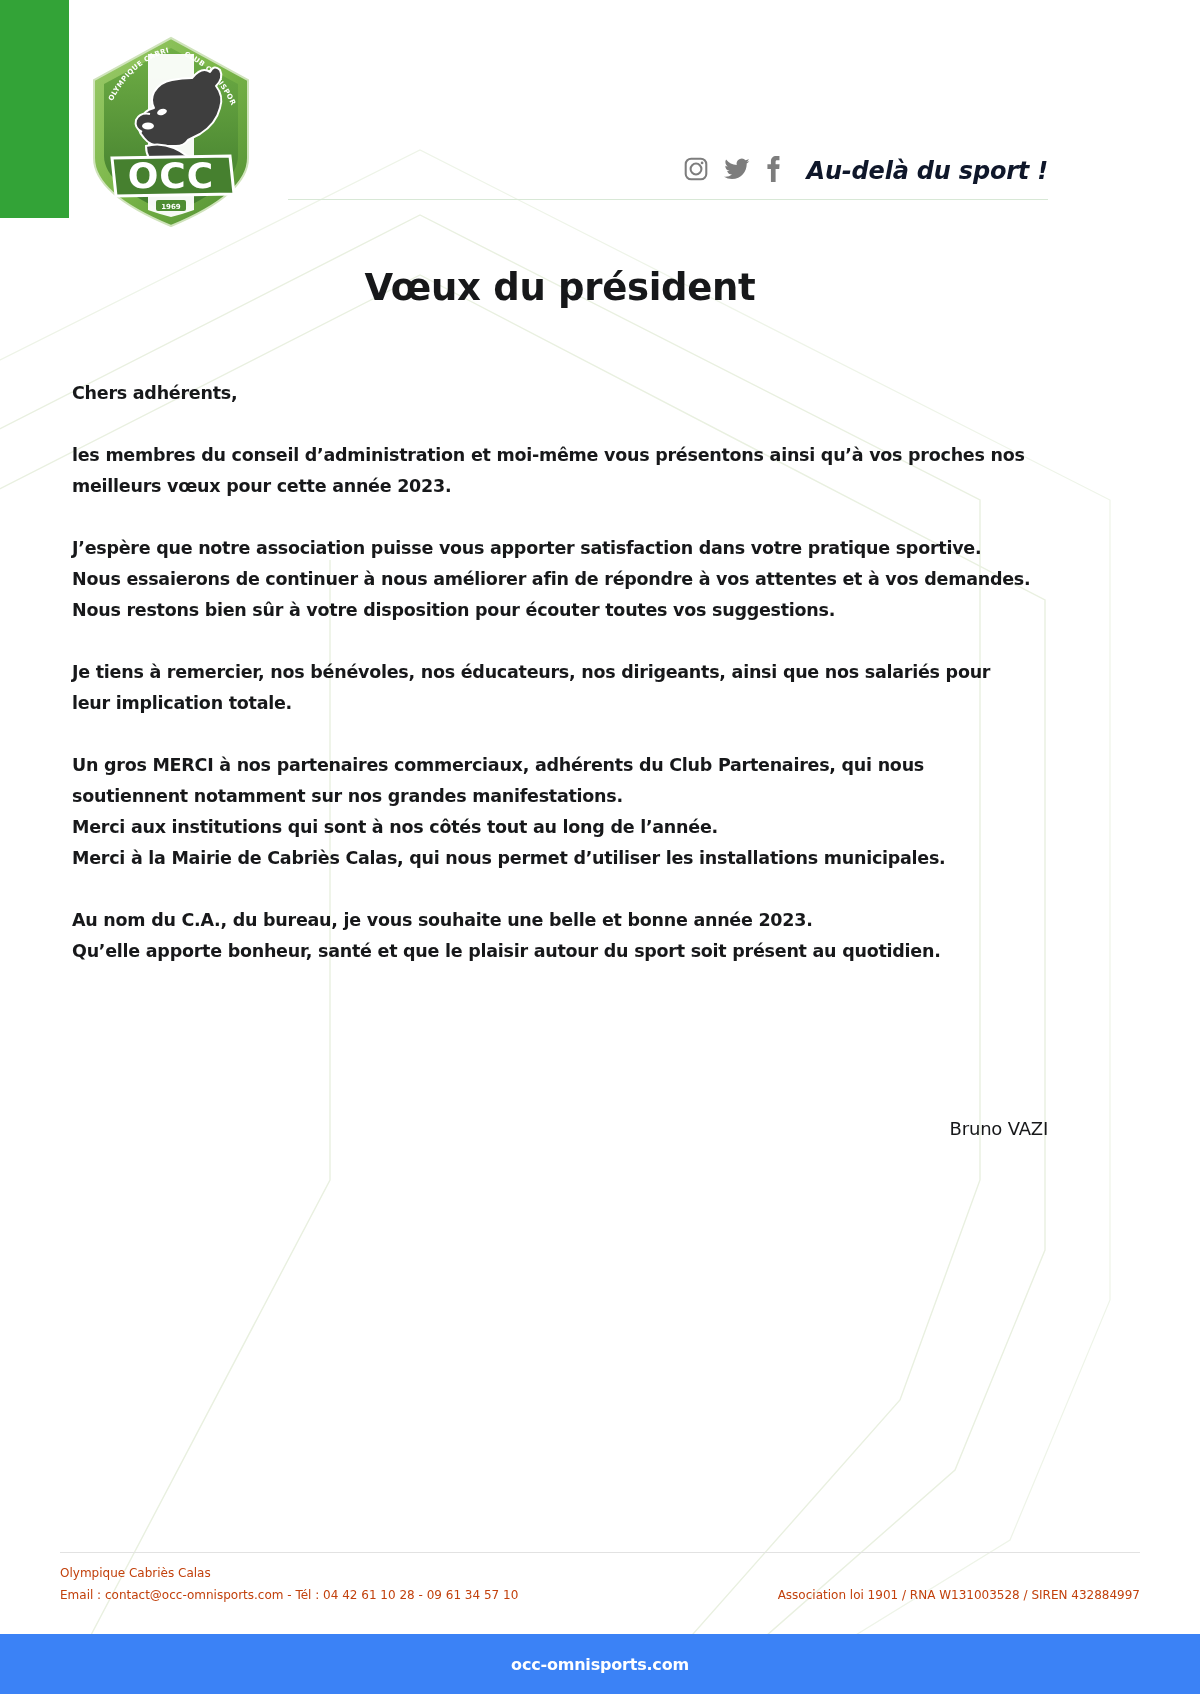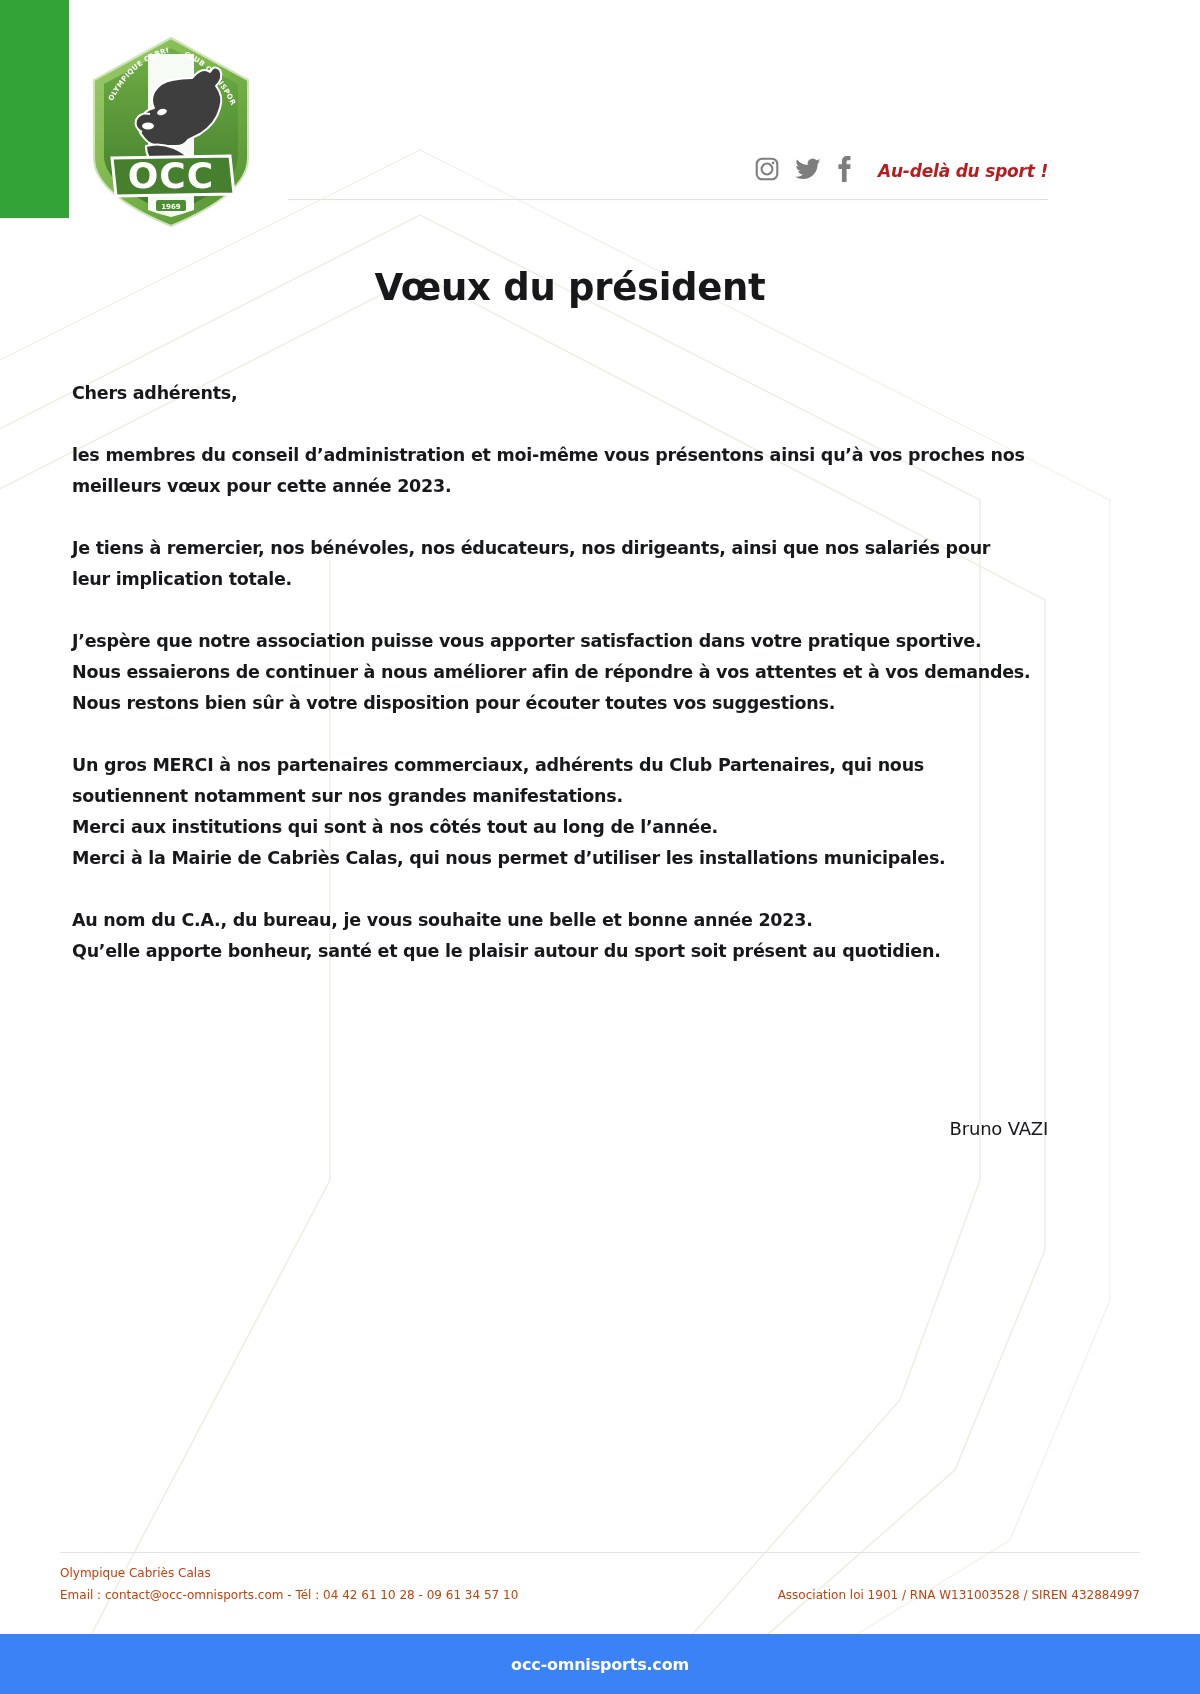--- a/index.html
+++ b/index.html
@@ -68,40 +68,39 @@
     align-items: center;
     gap: 13px;
     z-index: 3;
   }
   .soc-icon { display: block; }
   .tagline {
     margin-left: 12px;
     font-family: "DejaVu Sans", sans-serif;
     font-weight: bold;
     font-style: italic;
-    font-size: 17px;
-    color: #b91c1c;
+    font-size: 24px;
+    color: #0f172a;
     letter-spacing: -0.2px;
     white-space: nowrap;
   }
 
   
   .doc-title {
     position: absolute;
     left: 0;
     top: 266px;
     width: 1120px;
     text-align: center;
     font-family: "DejaVu Sans", sans-serif;
     font-weight: bold;
     font-size: 37px;
     color: #17181a;
     letter-spacing: -0.3px;
     z-index: 3;
-    padding-left: 10px;
   }
 
   
   .body-copy {
     position: absolute;
     left: 72px;
     top: 378px;
     width: 960px;
     z-index: 3;
   }
@@ -271,27 +270,27 @@
   </div>
 
   <div class="doc-title">Vœux du président</div>
 
   <div class="body-copy">
 
     <p class="para">Chers adhérents,</p>
 
     <p class="para">les membres du conseil d’administration et moi-même vous présentons ainsi qu’à vos proches nos meilleurs vœux pour cette année 2023.</p>
 
-    <p class="para">Je tiens à remercier, nos bénévoles, nos éducateurs, nos dirigeants, ainsi que nos salariés pour leur implication totale.</p>
-
     <p class="para">
       <span>J’espère que notre association puisse vous apporter satisfaction dans votre pratique sportive.</span>
       <span>Nous essaierons de continuer à nous améliorer afin de répondre à vos attentes et à vos demandes.</span><br>
       <span>Nous restons bien sûr à votre disposition pour écouter toutes vos suggestions.</span>
     </p>
+
+    <p class="para">Je tiens à remercier, nos bénévoles, nos éducateurs, nos dirigeants, ainsi que nos salariés pour leur implication totale.</p>
 
     <p class="para">
       <span>Un gros MERCI à nos partenaires commerciaux, adhérents du Club Partenaires, qui nous soutiennent notamment sur nos grandes manifestations.</span><br>
       <span>Merci aux institutions qui sont à nos côtés tout au long de l’année.</span><br>
       <span>Merci à la Mairie de Cabriès Calas, qui nous permet d’utiliser les installations municipales.</span>
     </p>
 
     <p class="para">
       <span>Au nom du C.A., du bureau, je vous souhaite une belle et bonne année 2023.</span><br>
       <span>Qu’elle apporte bonheur, santé et que le plaisir autour du sport soit présent au quotidien.</span>

